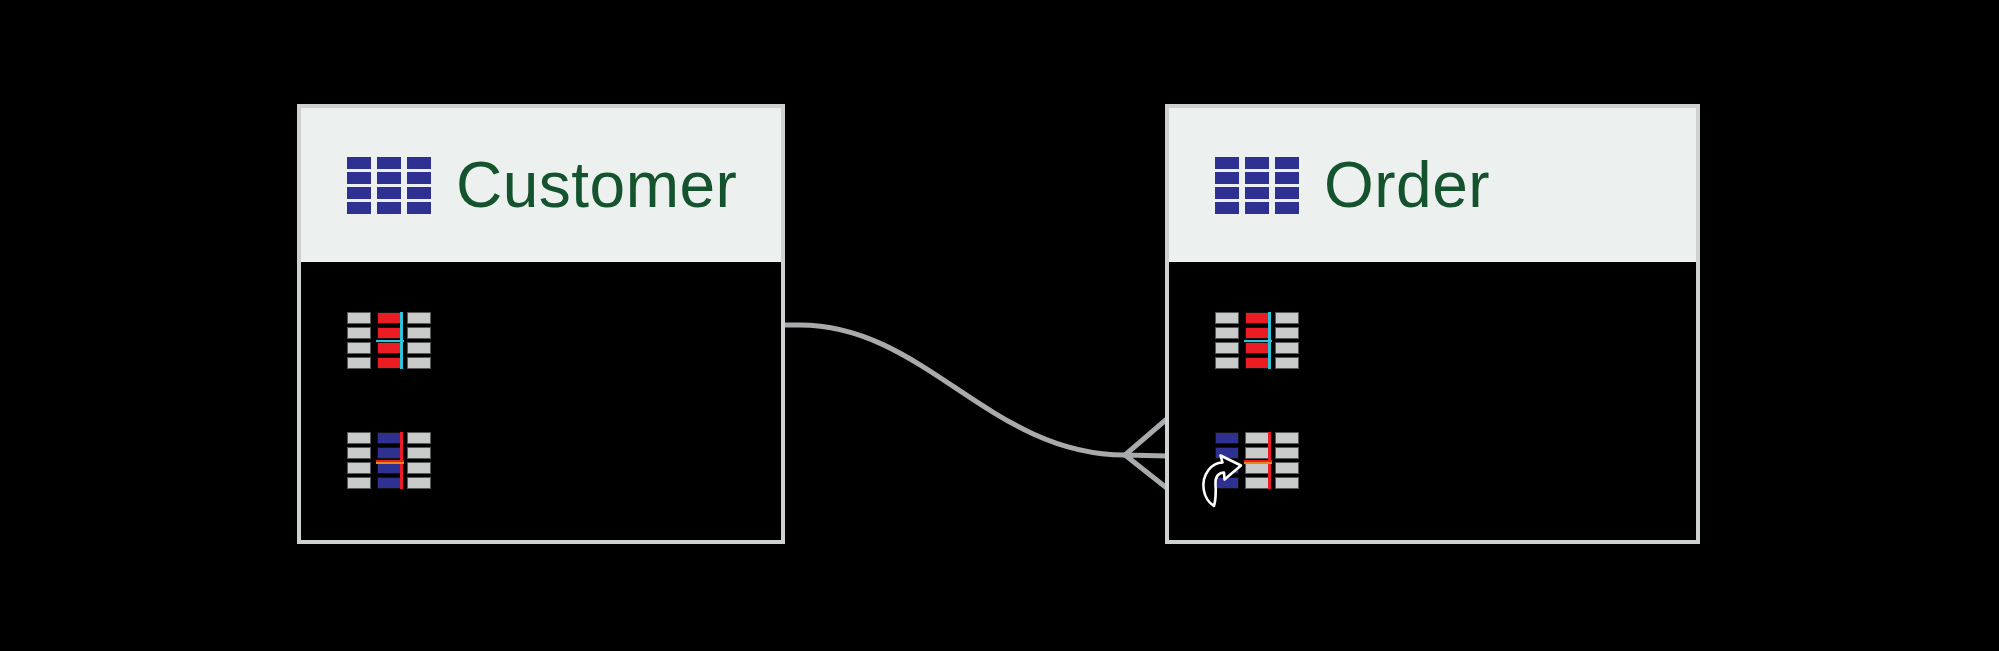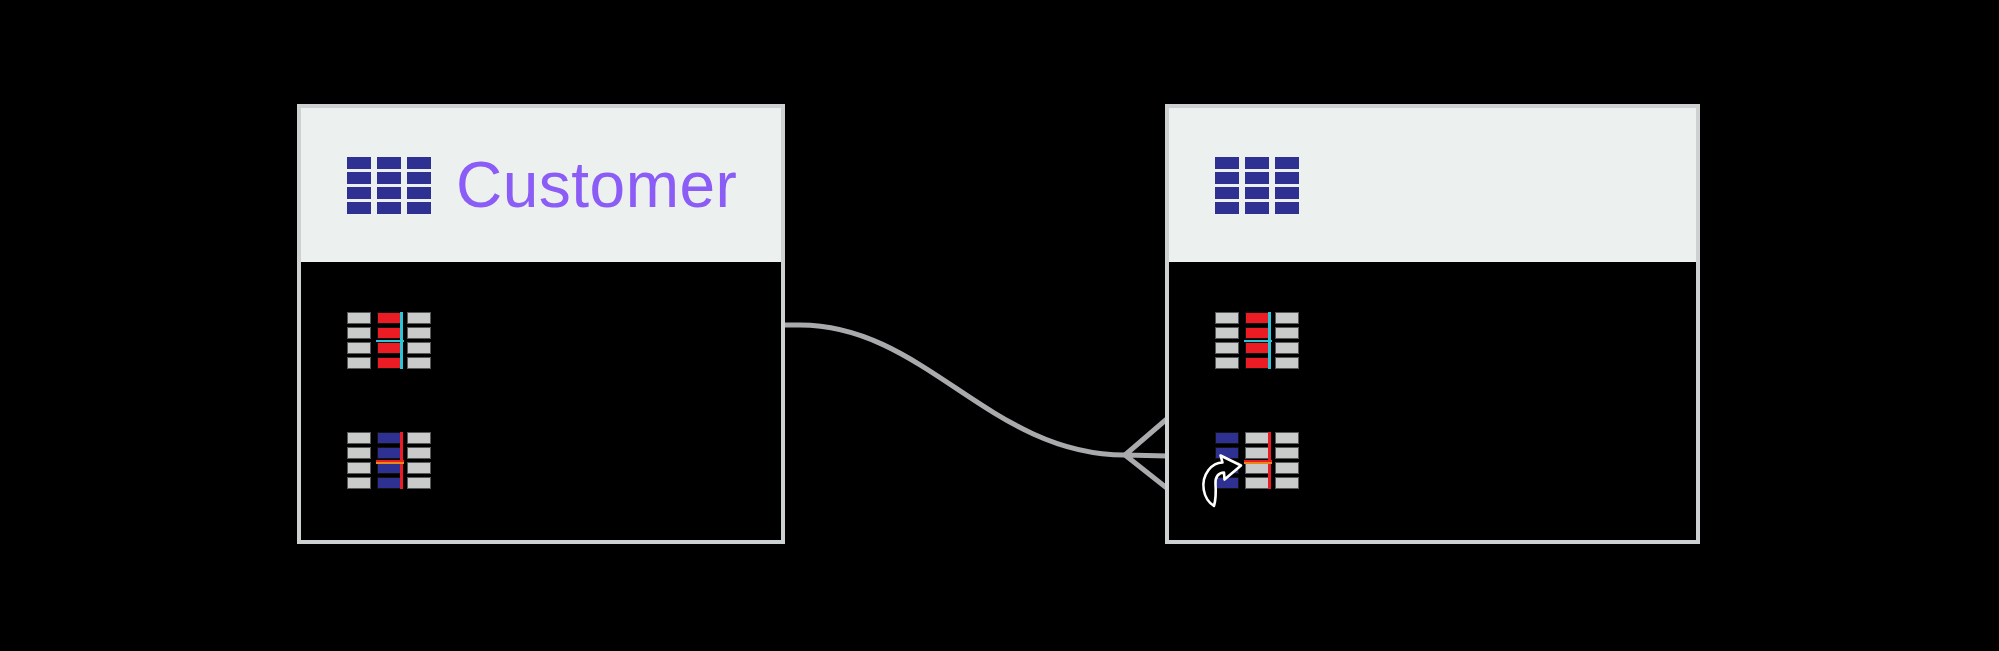--- a/index.html
+++ b/index.html
@@ -32,21 +32,21 @@
   .entity-header {
     height: 154px;
     background: #ecf1f0;
     display: flex;
     align-items: center;
     padding-left: 46px;
     gap: 25px;
   }
   .entity-title {
     font-size: 64px;
-    color: #8b5cf6;
+    color: #14532d;
     letter-spacing: 0.5px;
     white-space: nowrap;
   }
   .entity-body {
     padding: 50px 0 0 46px;
   }
 
   
   .icon-grid {
     position: relative;
@@ -172,20 +172,21 @@
           <i></i>
           <i></i>
           <i></i>
           <i></i>
           <i></i>
           <i></i>
           <i></i>
           <i></i>
           <i></i>
         </span>
+      <span class="entity-title">Order</span>
     </div>
     <div class="entity-body">
       <span class="icon-grid col-icon key">
           <i></i>
           <i></i>
           <i></i>
           <i></i>
           <i></i>
           <i></i>
           <i></i>

